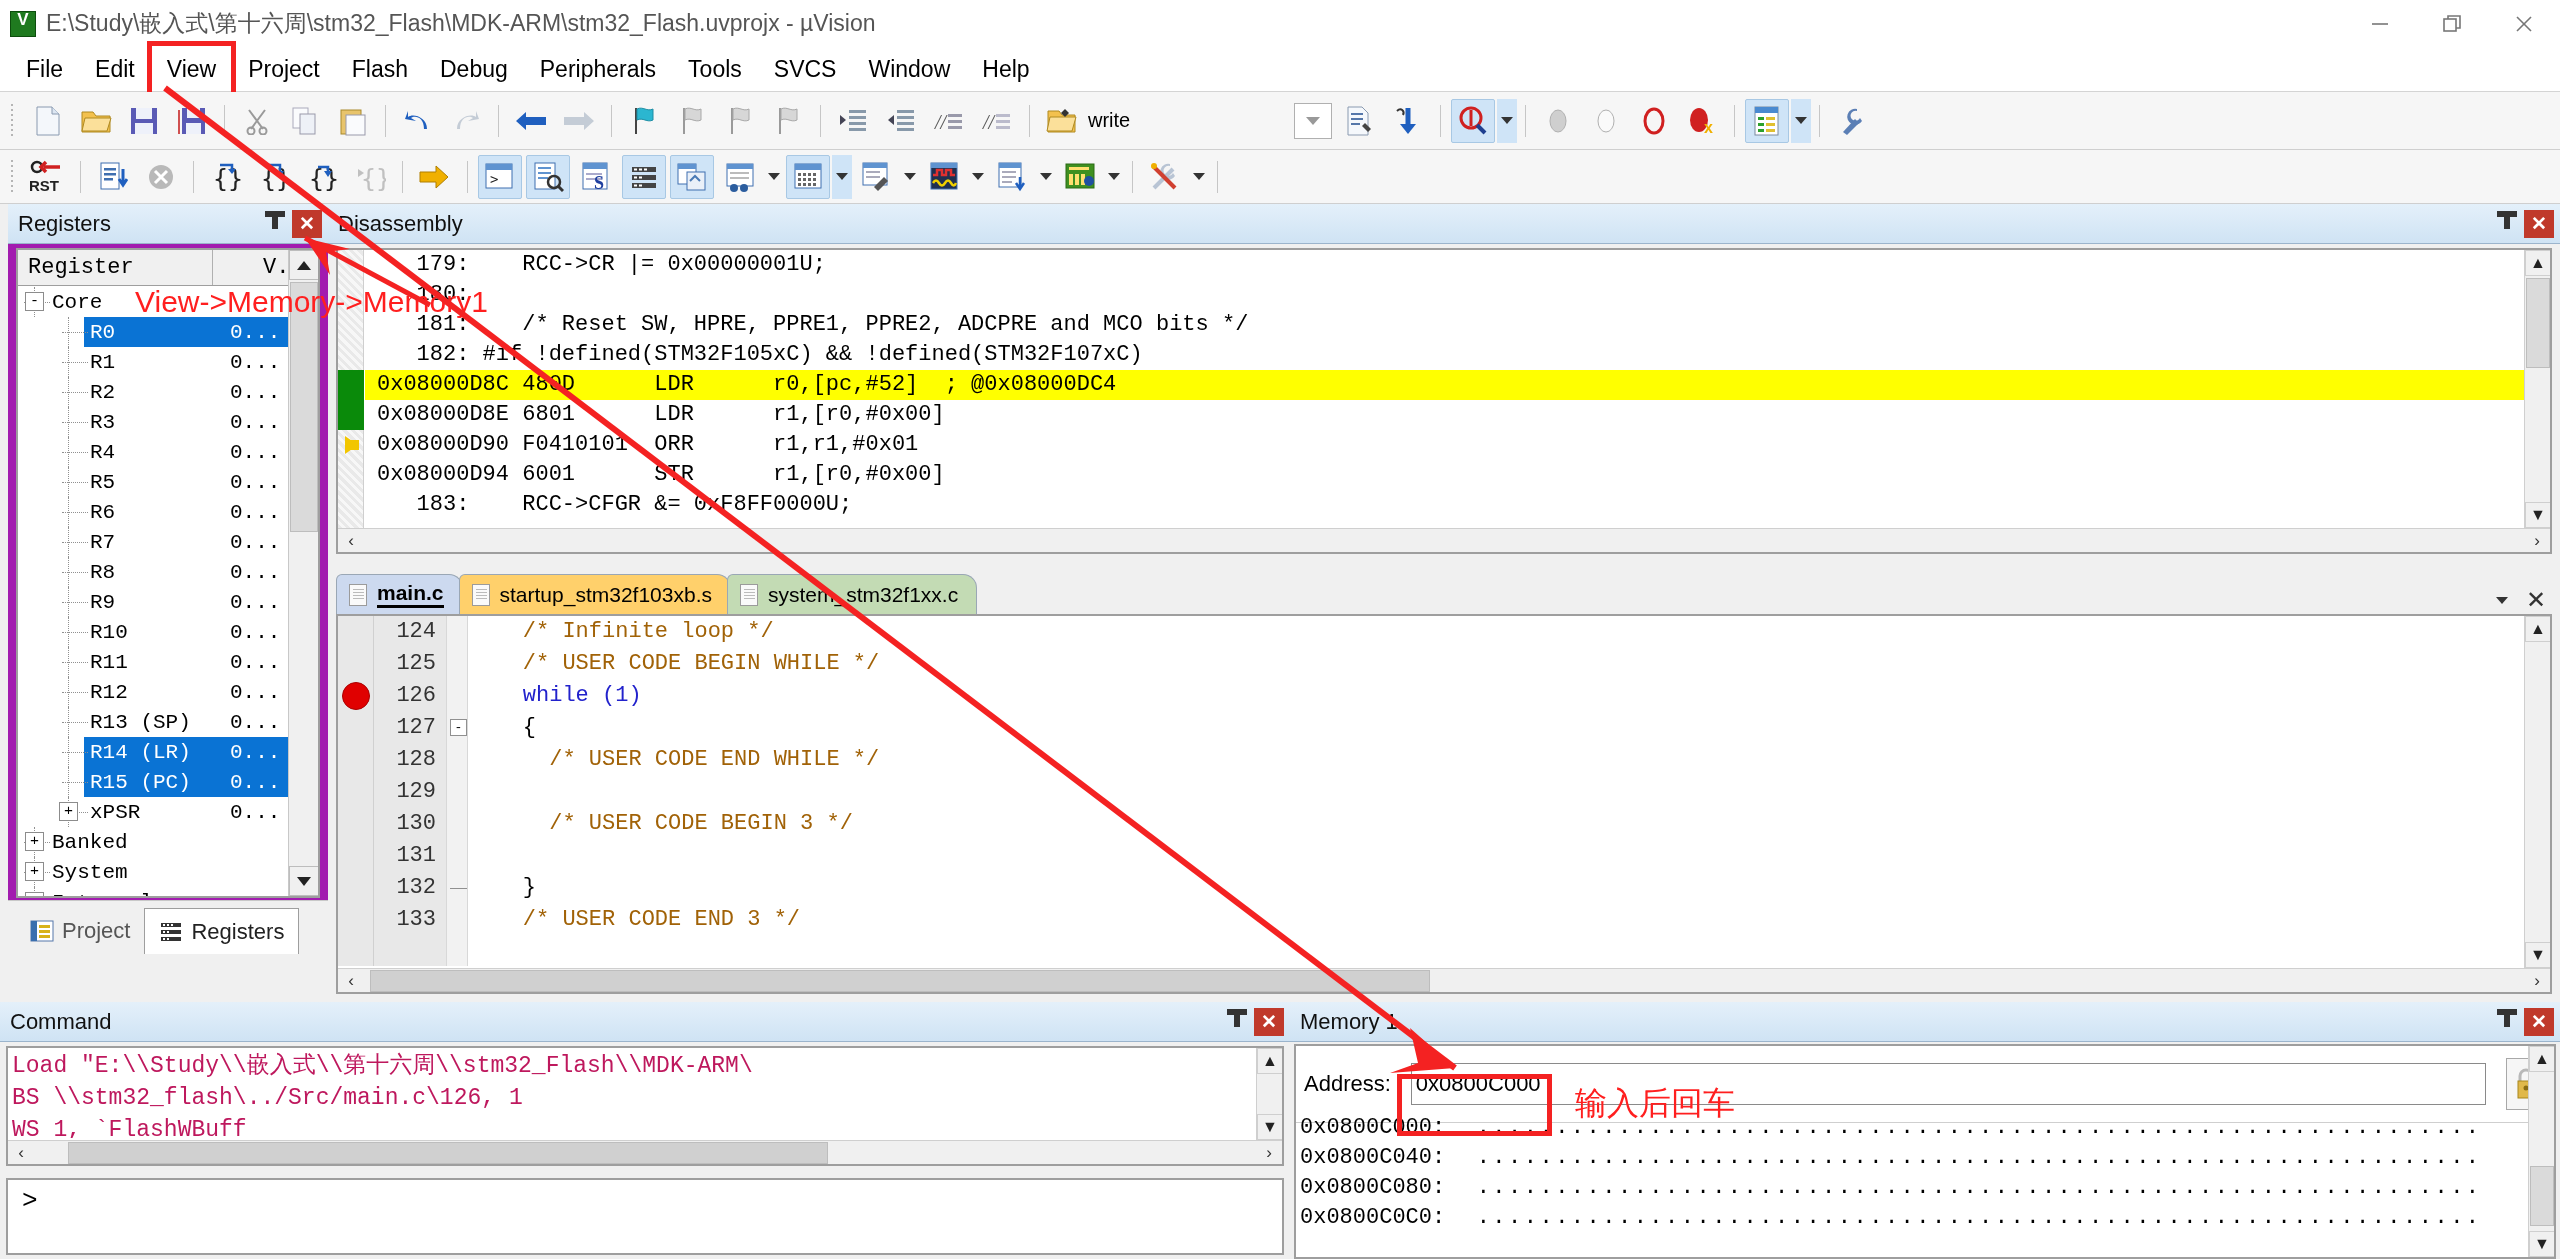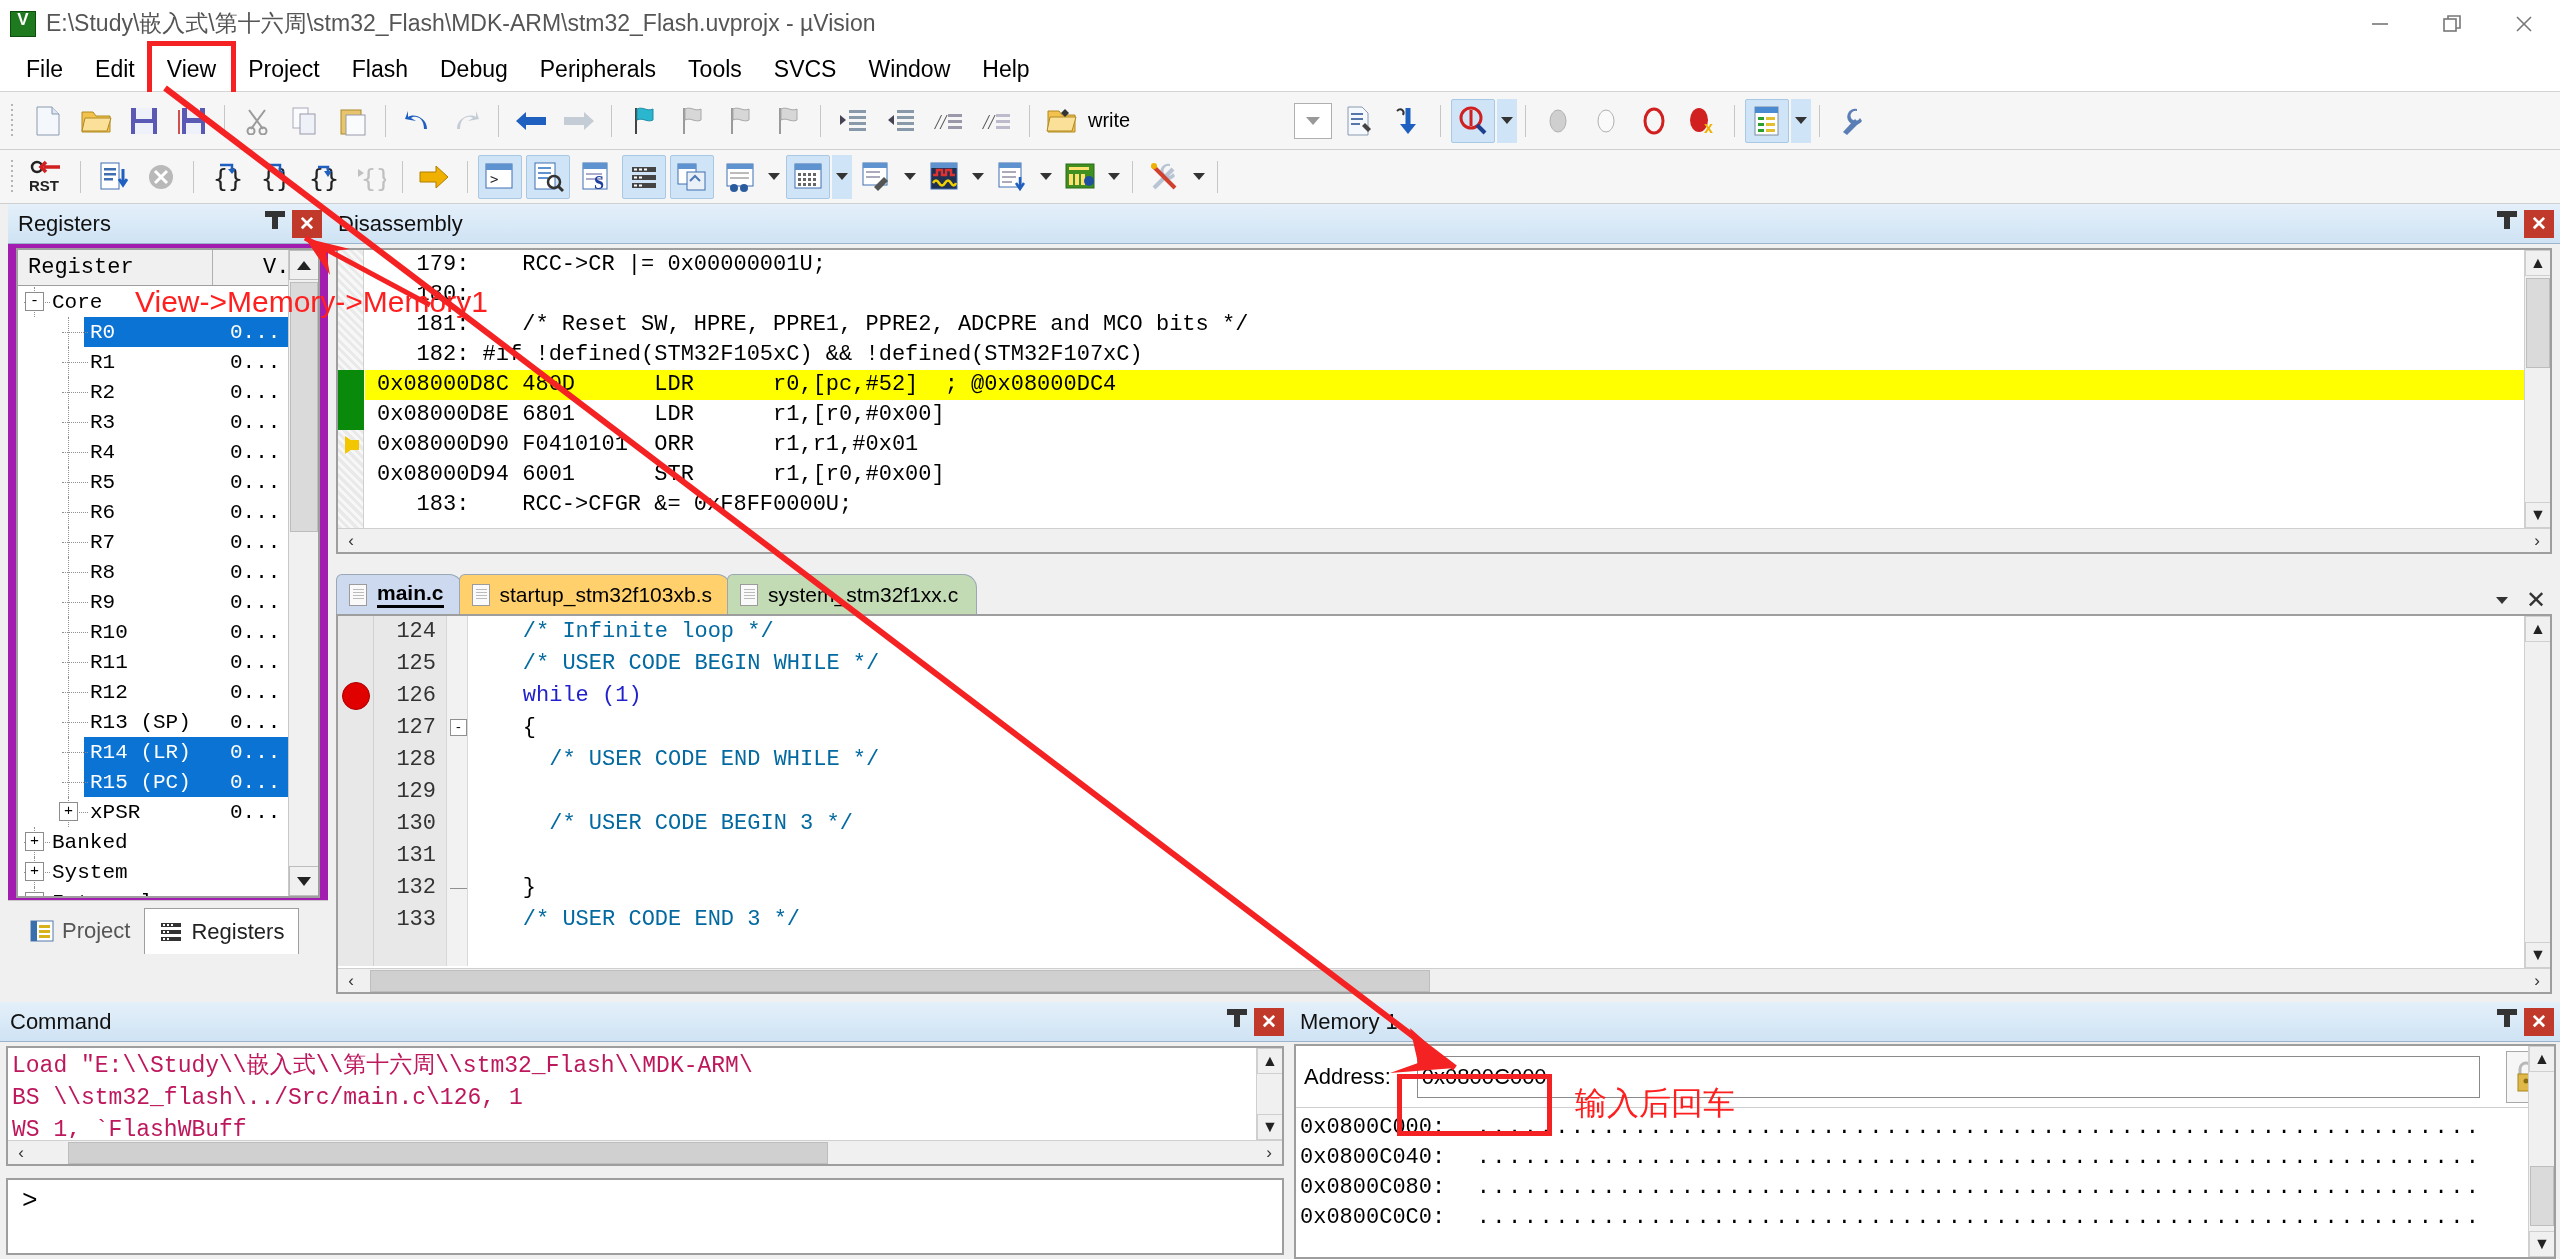--- a/index.html
+++ b/index.html
@@ -240,21 +240,21 @@
   .ed-foldcol{ position:absolute; left:108px; top:0; bottom:26px; width:22px; background:#f2f2f2; border-right:1px solid #d8d8d8; border-left:1px solid #d8d8d8;}
   .ed-code{ position:absolute; left:132px; top:0; right:26px; bottom:26px; overflow:hidden; }
   .ed-line{
     height:32px; line-height:32px; white-space:pre;
     font-family:"Liberation Mono", monospace; font-size:22px;
   }
   .ed-num{
     height:32px; line-height:32px; text-align:right; padding-right:10px;
     font-family:"Liberation Mono", monospace; font-size:22px; color:#333;
   }
-  .c-comment{ color:#0369a1; }
+  .c-comment{ color:#a16207; }
   .c-kw{ color:#2222cc; }
   .c-plain{ color:#000; }
   .bp-dot{
     position:absolute; left:4px; width:28px; height:28px; border-radius:50%;
     background:#e00000; border:1px solid #a00;
   }
   .fold-box{
     position:absolute; left:3px; width:17px; height:17px; border:1px solid #909090; background:#fff;
     font-size:13px; font-family:"Liberation Mono", monospace; line-height:15px; text-align:center; color:#000;
   }
@@ -280,21 +280,21 @@
   }
 
   
   #memory { left:1290px; top:1002px; width:1270px; height:257px; border:none; background:#f0f0f0;}
   #memory .panel-head{ background:linear-gradient(to bottom,#e4f0fa,#cfe3f4); }
   .mem-body{
     position:absolute; left:4px; right:4px; top:42px; bottom:0;
     background:#fff; border:2px solid #9e9e9e; overflow:hidden;
   }
   .mem-addrbar{
-    height:62px; display:flex; align-items:center; padding:4px 8px; gap:26px;
+    height:77px; display:flex; align-items:center; padding:4px 8px; gap:20px;
     border-bottom:1px solid #cfcfcf;
   }
   .mem-addr-label{ font-size:22px; color:#000; white-space:nowrap; }
   .mem-addr-input{
     flex:1; height:42px; border:1px solid #8a8a8a; background:#fff;
     display:flex; align-items:center; padding-left:4px;
     font-family:"Liberation Sans", sans-serif; font-size:22px; color:#000;
   }
   .mem-addr-input .val{ background:#fff; }
   .lock-btn{

